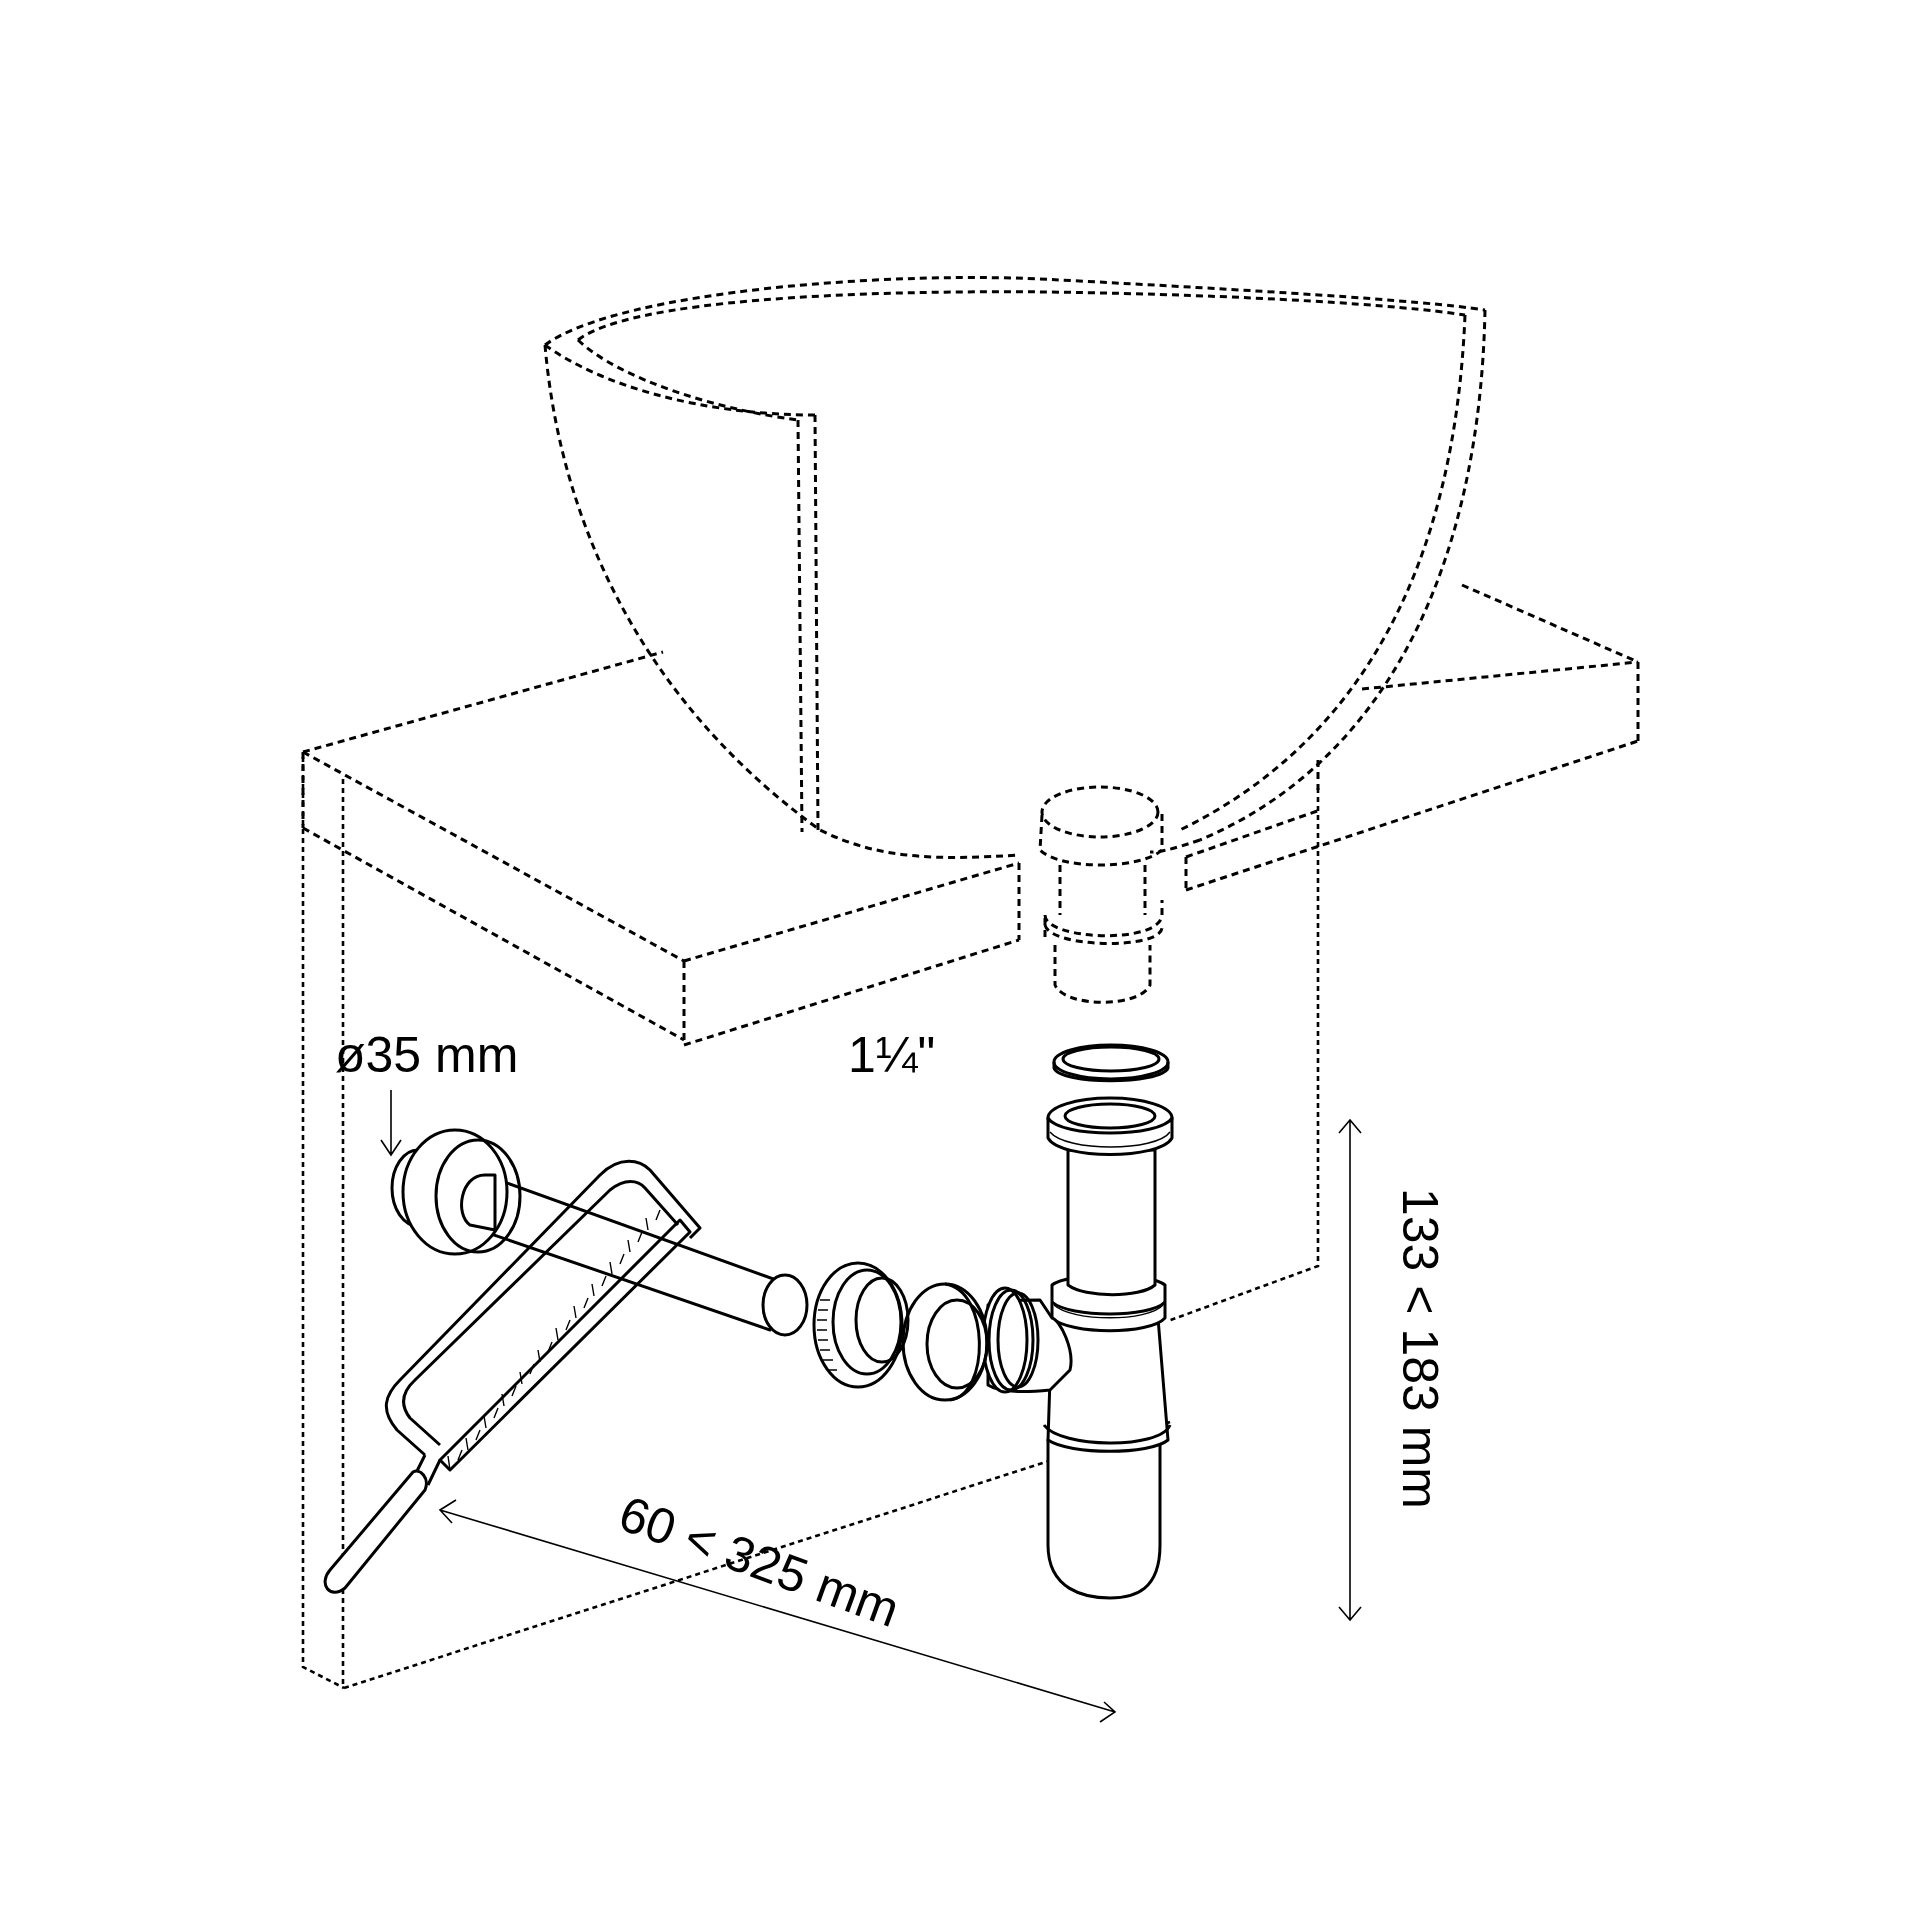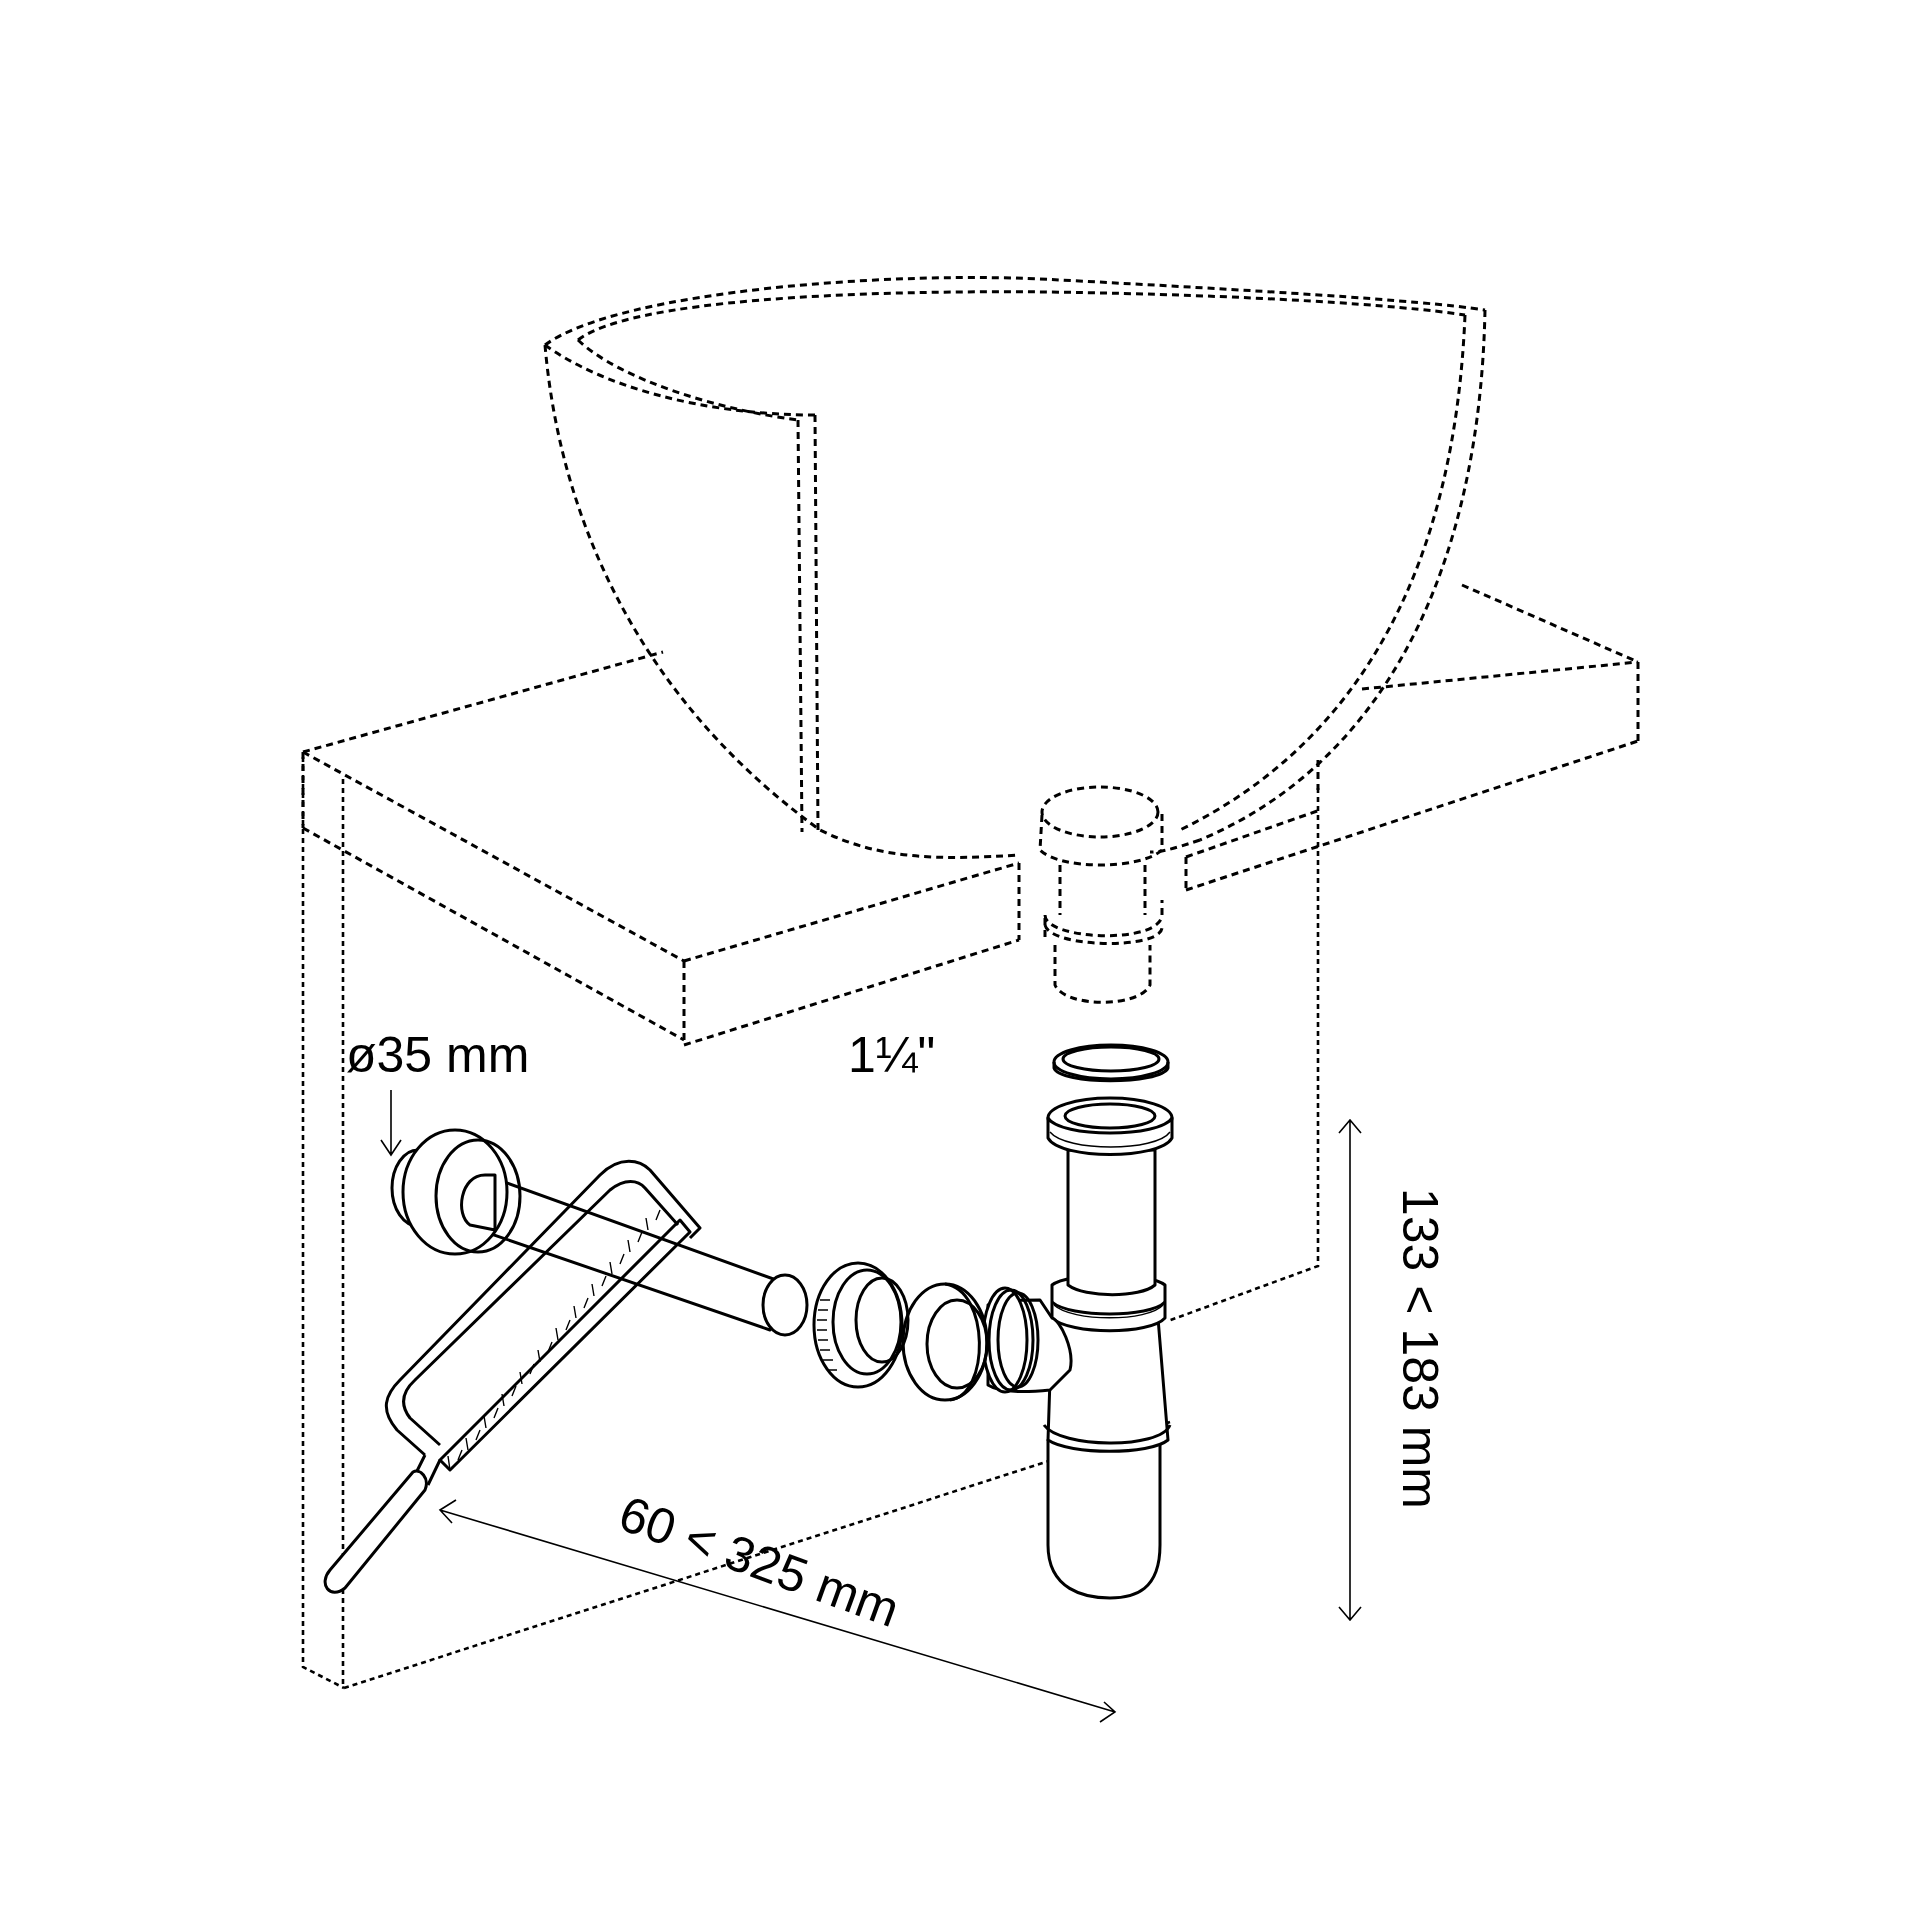--- a/index.html
+++ b/index.html
@@ -5,21 +5,21 @@
   html, body { margin: 0; padding: 0; background: #ffffff; }
   body { width: 1920px; height: 1921px; position: relative; overflow: hidden; }
   #diagram { position: absolute; left: 0; top: 0; width: 1920px; height: 1921px; }
   .dash { fill: none; stroke: #000; stroke-width: 3; stroke-dasharray: 7 5; }
   .dash-fine { fill: none; stroke: #000; stroke-width: 2.6; stroke-dasharray: 5 4; }
   .solid { fill: #fff; stroke: #000; stroke-width: 3; stroke-linejoin: round; }
   .solid-nofill { fill: none; stroke: #000; stroke-width: 3; stroke-linejoin: round; }
   .thin { fill: none; stroke: #000; stroke-width: 1.6; }
   .thread { fill: none; stroke: #000; stroke-width: 1.4; }
   .label { position: absolute; font-family: "Liberation Sans", sans-serif; color: #000; white-space: nowrap; line-height: 1; }
-  .lbl-dia { left: 346px; top: 1030px; font-size: 50px; }
+  .lbl-dia { left: 335px; top: 1030px; font-size: 50px; }
   .lbl-thread { left: 848px; top: 1030px; font-size: 50px; }
   .lbl-height { left: 1395px; top: 1188px; font-size: 50px; transform-origin: 0 0; transform: translate(0,0) rotate(90deg) translate(0,-50px); }
   .lbl-width { left: 630px; top: 1488px; font-size: 50px; transform-origin: 0 0; transform: rotate(20deg); }
 </style>
 </head>
 <body>
 
 <svg id="diagram" viewBox="0 0 1920 1921" xmlns="http://www.w3.org/2000/svg">
 
   <g>

